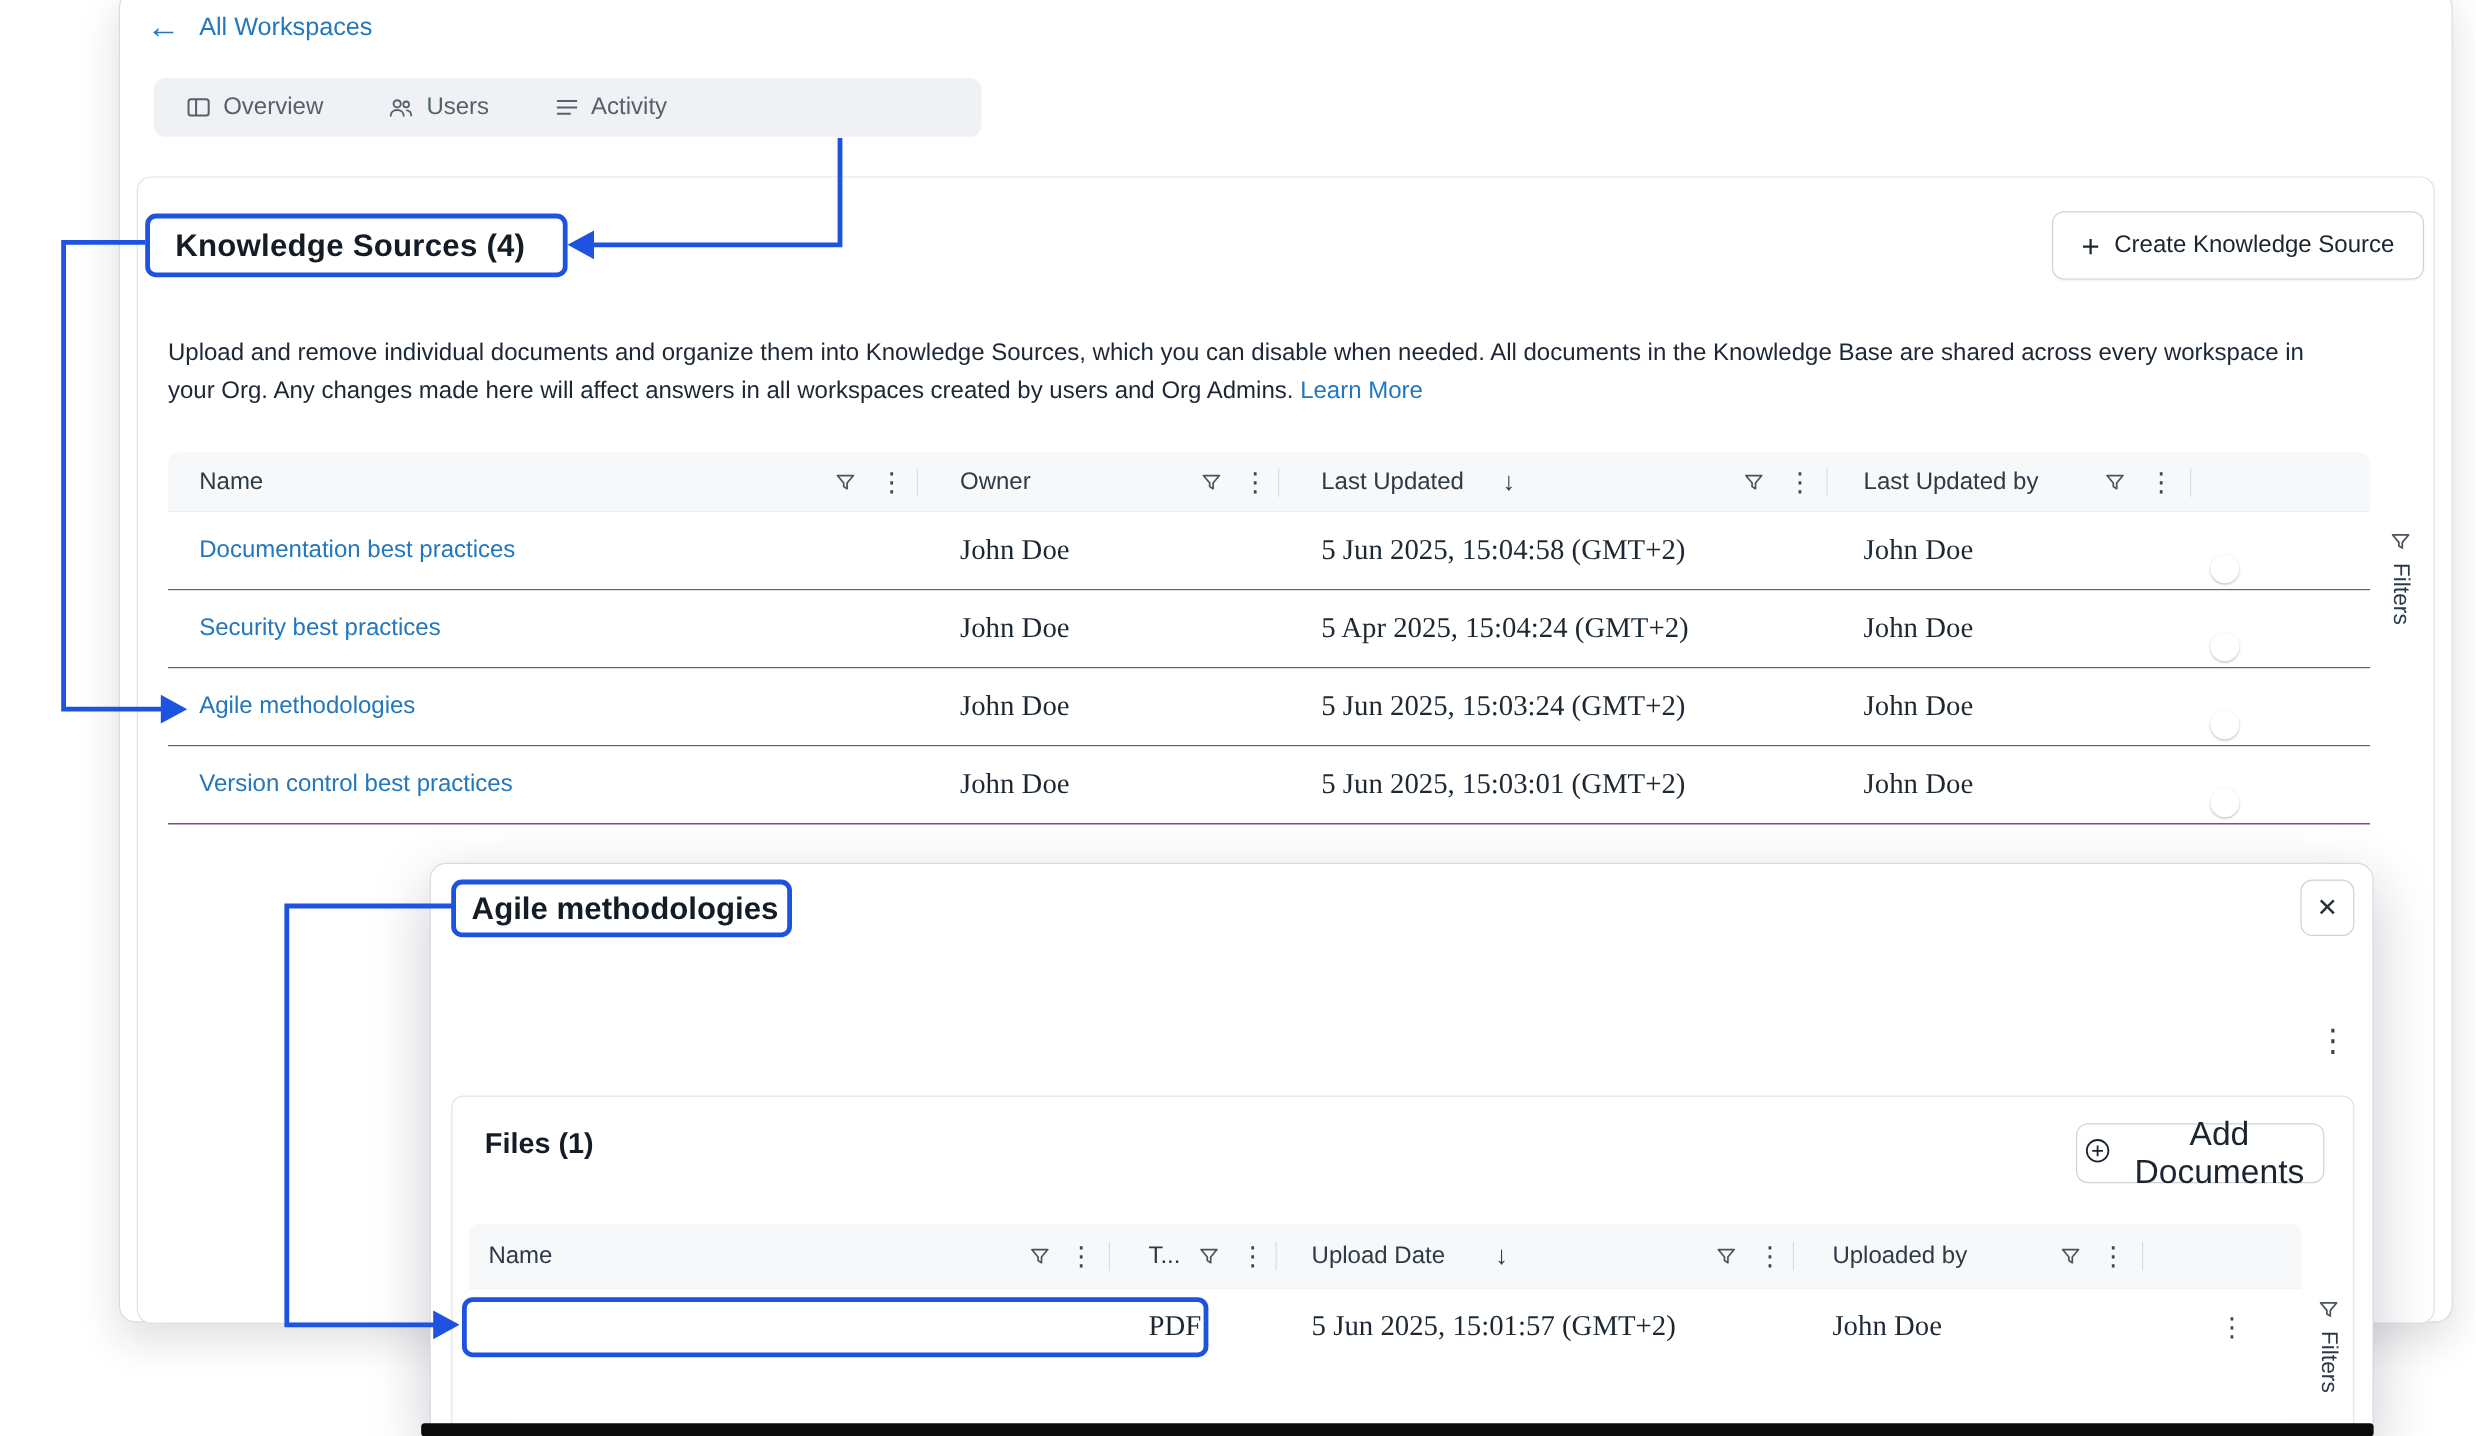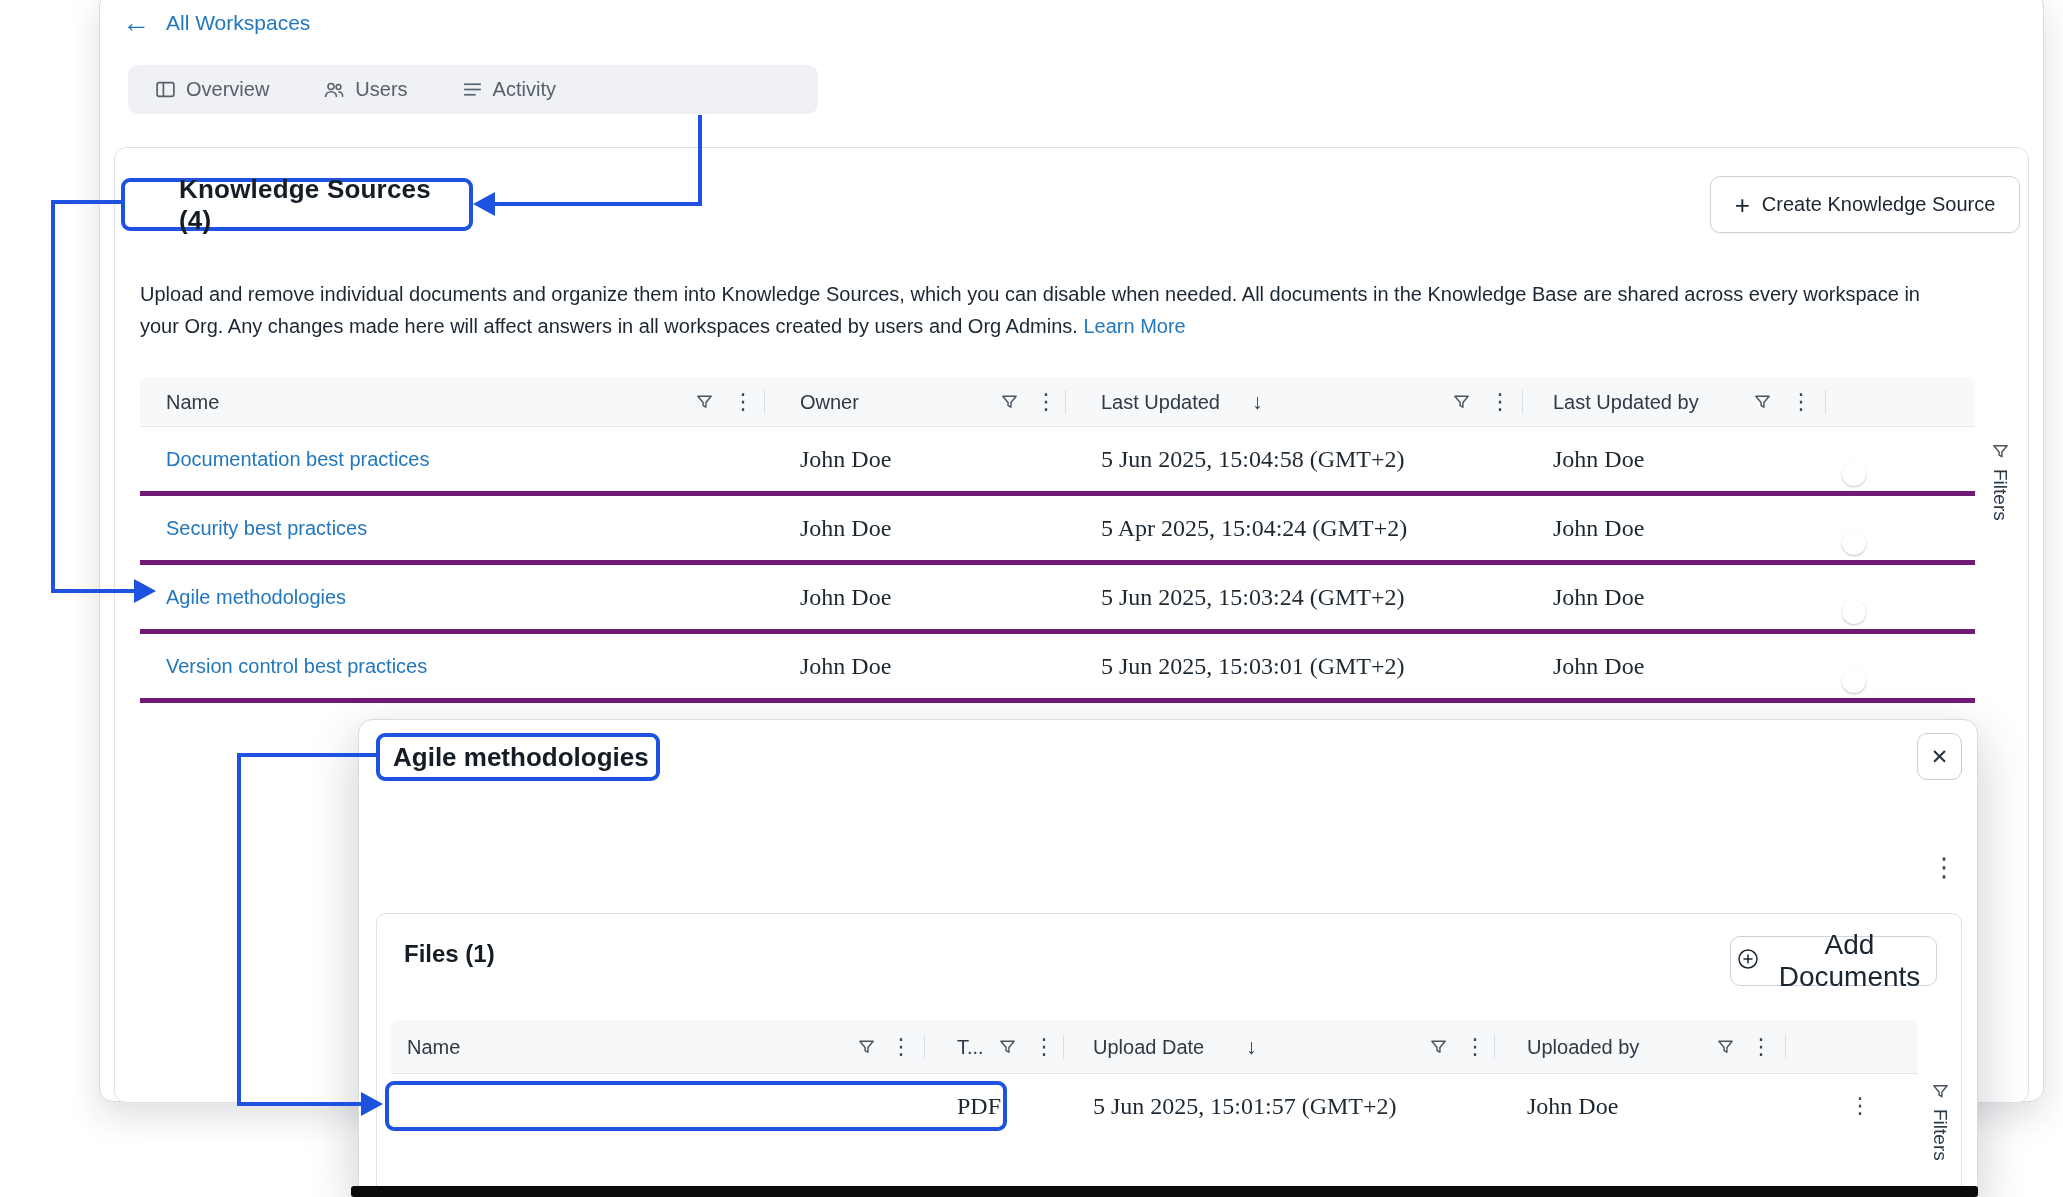--- a/index.html
+++ b/index.html
@@ -21,35 +21,35 @@
 
   .kb-tab { position:absolute; left:496px; top:69px; width:212px; height:58px; background:#fff;
     border:4px solid #1d53e0; border-radius:9px; box-sizing:border-box;
     display:flex; align-items:center; justify-content:center; gap:11px;
     font-size:20px; font-weight:bold; color:#17202a; cursor:pointer; z-index:2; }
 
   .content-card { position:absolute; left:14px; top:154px; width:1913px; height:954px;
     border:1px solid #dee2e7; border-radius:12px; background:#fff; }
 
   .ks-box { position:absolute; left:6px; top:30px; width:352px; height:53px; border:4px solid #1d53e0;
-    border-radius:9px; box-sizing:border-box; display:flex; align-items:center;padding-left:33px; }
+    border-radius:9px; box-sizing:border-box; display:flex; align-items:center; }
   .ks-box h1 { margin:0 0 0 21px; font-size:26px; font-weight:bold; color:#141d26; letter-spacing:.2px; }
 
   .create-btn { position:absolute; left:1595px; top:28px; width:310px; height:57px; background:#fff;
     border:1px solid #ccd3db; border-radius:10px; display:flex; align-items:center; justify-content:center; gap:12px;
     font-family:inherit; font-size:20px; color:#1b2530; cursor:pointer; box-shadow:0 1px 2px rgba(0,0,0,.05); }
   .plus-glyph { font-size:26px; font-weight:400; color:#1b2530; line-height:20px; }
 
   .desc { position:absolute; left:25px; top:130px; width:1818px; font-size:20px; line-height:32px; color:#1c2733; margin:0; }
   .desc a { color:#2277bd; text-decoration:none; cursor:pointer; }
 
   
   .tbl { position:absolute; }
   .thead { position:relative; background:#f7f8f9; border-radius:8px 8px 0 0; border-bottom:1px solid #e4e8ec; }
-  .trow { position:relative; border-bottom:5px solid #701a75; background:#fff; }
+  .trow { position:relative; border-bottom:1px solid #701a75; background:#fff; }
   .cell { position:absolute; top:50%; transform:translateY(-50%); white-space:nowrap; }
   .hlabel { font-weight:normal; font-size:20px; color:#2e3a46; }
   .rtext { font-size:24px; color:#1d2833;font-family:Liberation Serif, serif; }
   .rlink { font-size:20px; color:#2277bd; cursor:pointer; }
   .hdiv { width:1px; height:24px; background:#d9dee4; }
   .kebab { font-size:22px; color:#3c4652; cursor:pointer; line-height:1; }
   .sort-glyph { font-size:21px; color:#2e3a46; font-weight:bold; cursor:pointer; }
   .icon-funnel { width:19px; height:19px; cursor:pointer; display:inline-block; }
 
   .main-table { left:25px; top:229px; width:1835px; }

